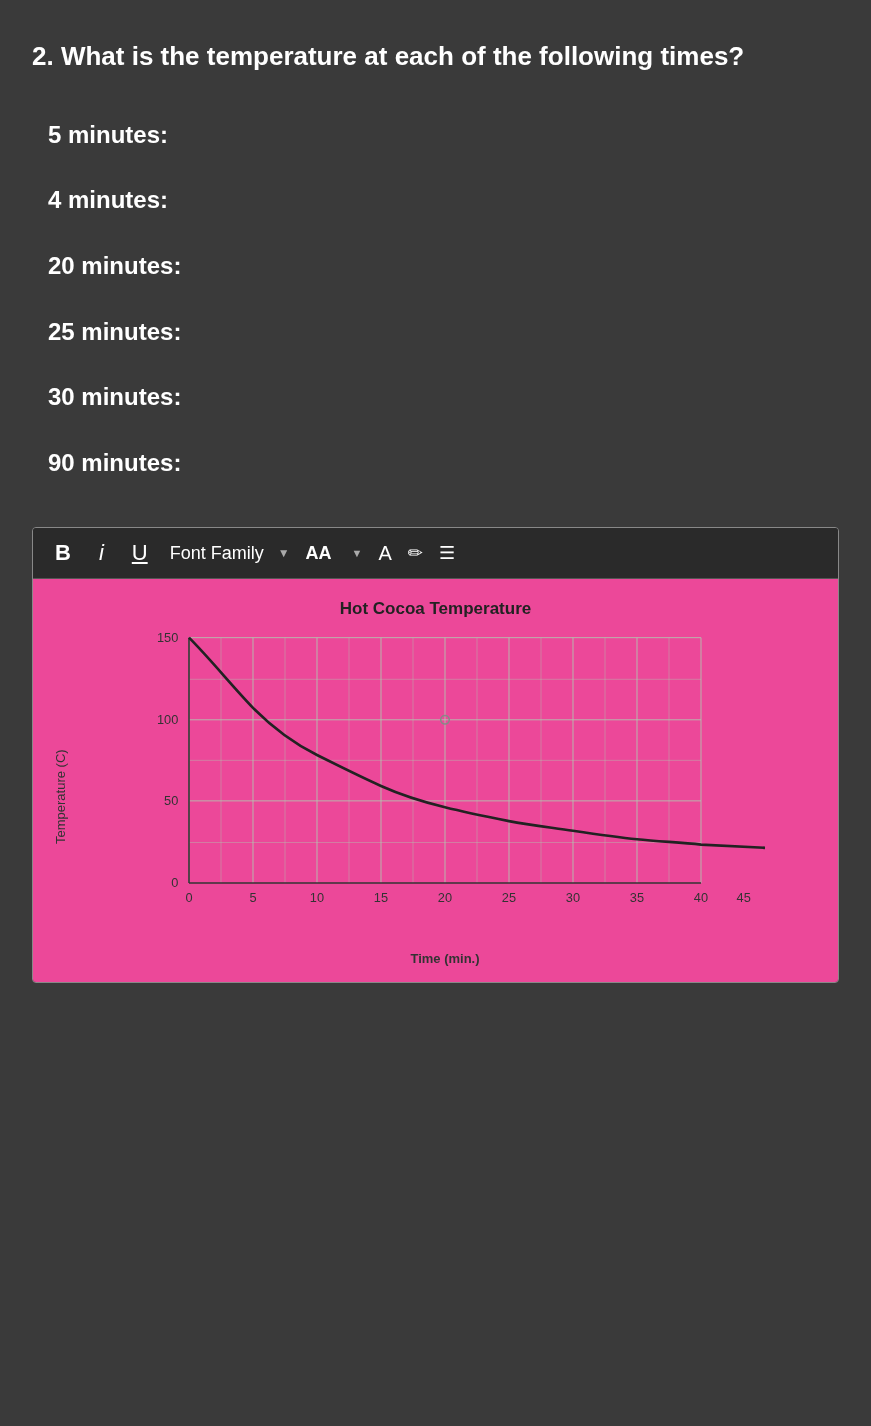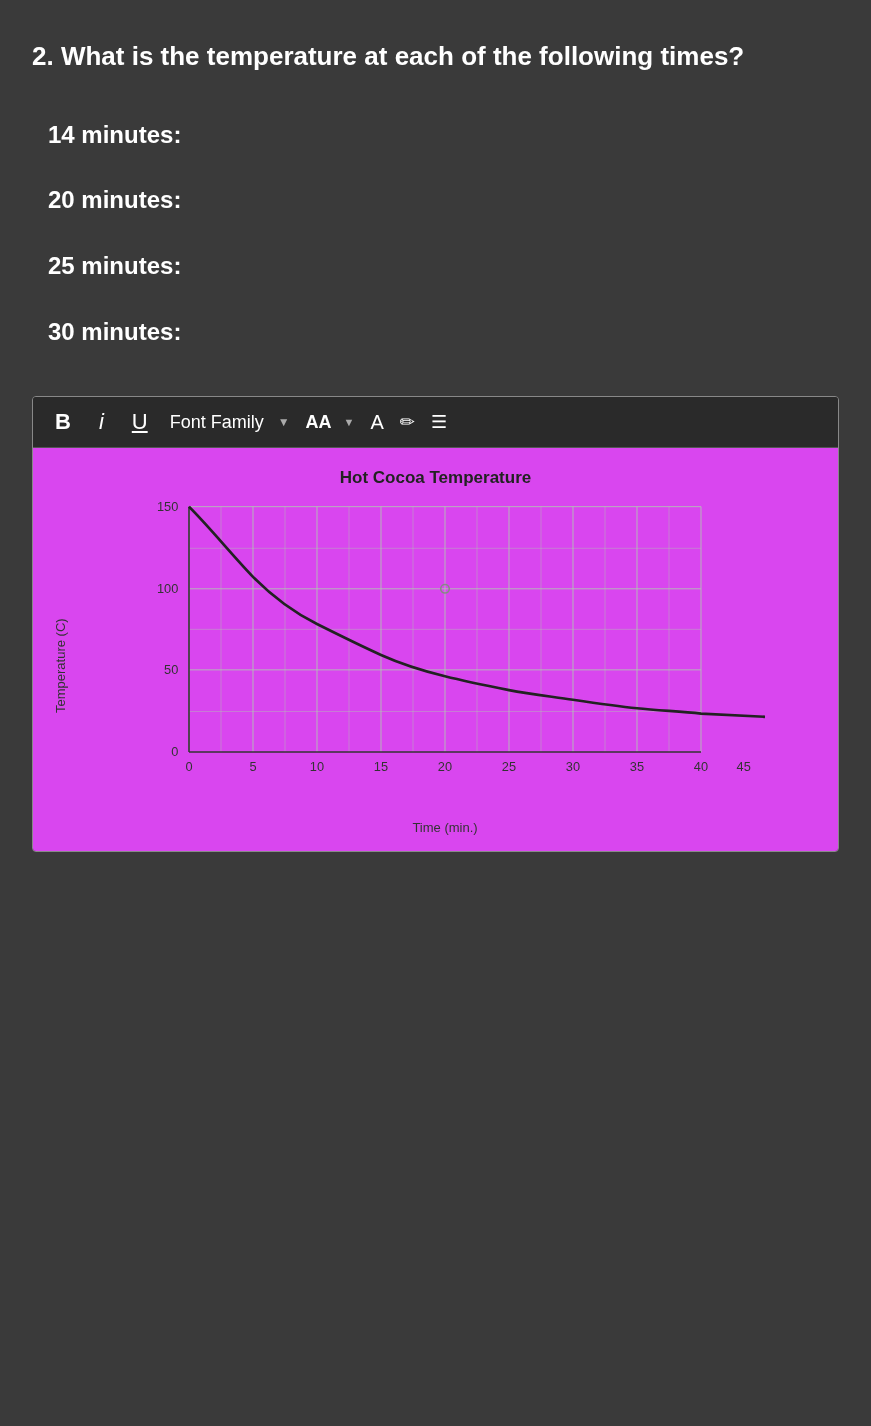--- a/index.html
+++ b/index.html
@@ -93,21 +93,21 @@
     }
 
     .font-family-selector .dropdown-arrow {
       font-size: 12px;
       color: #aaa;
     }
 
     .aa-btn {
       display: flex;
       align-items: center;
-      gap: 12px;
+      gap: 20px;
       color: #ffffff;
       font-size: 18px;
       cursor: pointer;
       font-weight: bold;
     }
 
     .aa-btn .dropdown-arrow {
       font-size: 11px;
       color: #aaa;
     }
@@ -125,21 +125,21 @@
     }
 
     .align-icon {
       font-size: 18px;
       cursor: pointer;
       color: #ffffff;
     }
 
     
     .chart-area {
-      background: #d946ef;
+      background: #ec4899;
       padding: 20px 16px 16px;
     }
 
     .chart-title {
       text-align: center;
       font-size: 17px;
       font-weight: bold;
       color: #222;
       margin-bottom: 8px;
     }
@@ -168,33 +168,36 @@
     .chart-svg-container {
       width: 100%;
       height: 320px;
     }
 
     .x-axis-label {
       text-align: center;
       font-size: 13px;
       color: #333;
       margin-top: 4px;
+      font-weight: bold;
     }
   </style>
 </head>
 <body>
 
 <div class="main-container">
   <h2 class="question-title">2. What is the temperature at each of the following times?</h2>
 
   <ul class="time-list">
-    <li>14 minutes:</li>
+    <li>5 minutes:</li>
+    <li>4 minutes:</li>
     <li>20 minutes:</li>
     <li>25 minutes:</li>
     <li>30 minutes:</li>
+    <li>90 minutes:</li>
   </ul>
 
   <div class="toolbar-container">
     <div class="toolbar">
       <button class="toolbar-btn bold">B</button>
       <button class="toolbar-btn italic">i</button>
       <button class="toolbar-btn underline">U</button>
 
       <div class="font-family-selector">
         <span>Font Family</span>

